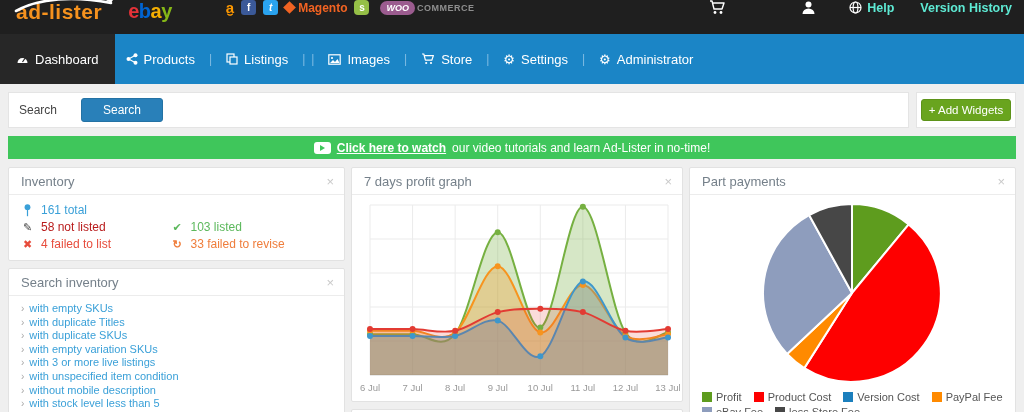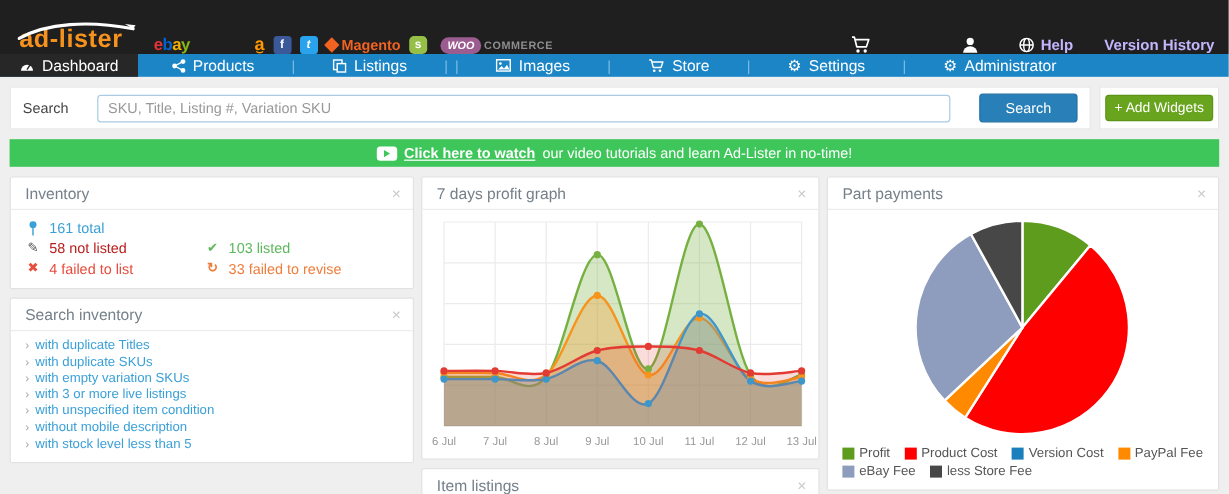--- a/index.html
+++ b/index.html
@@ -1,48 +1,48 @@
 <!DOCTYPE html>
 <html><head>
 <meta charset="utf-8">
 <style>
   * { margin:0; padding:0; box-sizing:border-box; }
   html,body { width:1024px; height:412px; overflow:hidden; background:#efefef;
     font-family:"Liberation Sans", sans-serif; }
 
   
-  .topbar { height:45px; background:#1f1f1f; display:flex; align-items:flex-end; }
+  .topbar { height:34px; background:#1f1f1f; display:flex; align-items:flex-start; }
   .logo-wrap { position:relative; margin-left:16px; }
   .logo-text { color:#f6921e; font-size:21px; font-weight:bold; letter-spacing:.5px; }
   .logo-swoosh { position:absolute; left:-2px; top:-4px; pointer-events:none; }
-  .ebay { margin-left:26px; font-size:14px; font-weight:bold; letter-spacing:-.5px; }
+  .ebay { margin-left:26px; font-size:20px; font-weight:bold; letter-spacing:-.5px; }
   .integrations { display:flex; align-items:center; margin-left:54px; gap:7px; }
   .amazon-a { color:#ff9900; font-weight:bold; font-size:15px; position:relative; line-height:12px; }
   .amazon-a:after { content:"⌣"; position:absolute; left:1px; top:6px; font-size:10px; color:#ff9900; }
   .sq-badge { width:15px; height:15px; border-radius:3px; color:#fff; font-size:10px; font-weight:bold;
     display:flex; align-items:center; justify-content:center; }
   .fb { background:#3b5998; }
   .tw { background:#2aa3ef; font-style:italic; }
   .shop { background:#95bf47; border-radius:4px; }
   .mag-group { display:flex; align-items:center; gap:4px; }
   .mag-diamond { width:9px; height:9px; background:#f26322; transform:rotate(45deg); }
   .mag-text { color:#f26322; font-size:12px; font-weight:bold; }
   .woo-group { display:flex; align-items:center; margin-left:4px; }
   .woo-badge { background:#9b5c8f; color:#fff; font-size:9px; font-weight:bold; font-style:italic;
     border-radius:8px; padding:2px 6px; }
   .woo-commerce { color:#8e8e8e; font-size:9px; font-weight:bold; letter-spacing:.5px; margin-left:2px; }
-  .topbar-right { margin-left:auto; display:flex; align-items:center; padding-right:12px; color:#c4b5fd; }
+  .topbar-right { margin-left:auto; display:flex; align-items:center; padding-right:12px; color:#5eead4; }
   .tb-cart { margin-right:76px; display:flex; }
   .tb-user { margin-right:34px; display:flex; }
   .tb-help { display:flex; align-items:center; gap:5px; font-size:12.5px; font-weight:bold; margin-right:26px; cursor:pointer; }
   .tb-version { font-size:12.5px; font-weight:bold; cursor:pointer; }
 
   
-  .nav { height:19px; background:#1b85c6; display:flex; align-items:stretch; color:#fff; font-size:13px; }
-  .nav-item { display:flex; align-items:center; gap:6px; padding:0 28px; cursor:pointer; white-space:nowrap; }
+  .nav { height:50px; background:#1b85c6; display:flex; align-items:stretch; color:#fff; font-size:13px; }
+  .nav-item { display:flex; align-items:center; gap:6px; padding:0 11px; cursor:pointer; white-space:nowrap; }
   .nav-item.active { background:#272727; padding:0 16px; }
   .nav-sep { display:flex; align-items:center; color:#7fbce2; font-size:12px; padding:0 3px; }
   .nav-icon { display:flex; align-items:center; font-size:12px; line-height:1; }
   .nav-icon svg { display:block; }
 
   
   .search-row { display:flex; gap:7px; margin:8px 8px 0 8px; }
   .search-panel { flex:1; background:#fff; border:1px solid #e4e4e4; display:flex; align-items:center;
     padding:5px 10px; gap:24px; }
   .search-label { font-size:12px; color:#444; }
@@ -213,21 +213,20 @@
       <span class="nav-icon">
         <span style="font-size:13px;">⚙</span>
       </span>
       <span>Administrator</span>
     </div>
   </div>
 
 <div class="search-row">
   <div class="search-panel">
     <span class="search-label">Search</span>
-    <input class="search-input" value="" placeholder="SKU, Title, Listing #, Variation SKU" style="">
     <button class="search-btn">Search</button>
   </div>
   <div class="addw-panel">
     <button class="addw-btn">+ Add Widgets</button>
   </div>
 </div>
 
 <div class="banner">
   <span class="yt-icon"></span>
   <b><u>Click here to watch</u></b>
@@ -279,20 +278,21 @@
           </div>
         </div>
     </div>
 
     <div class="panel">
       <div class="panel-hd">
         <span>Search inventory</span>
         <span class="panel-x">×</span>
       </div>
       <div class="si-list" id="si-list">
+          <div class="si-row"><span class="si-chev">›</span><span class="si-link">with empty SKUs</span></div>
           <div class="si-row"><span class="si-chev">›</span><span class="si-link">with duplicate Titles</span></div>
           <div class="si-row"><span class="si-chev">›</span><span class="si-link">with duplicate SKUs</span></div>
           <div class="si-row"><span class="si-chev">›</span><span class="si-link">with empty variation SKUs</span></div>
           <div class="si-row"><span class="si-chev">›</span><span class="si-link">with 3 or more live listings</span></div>
           <div class="si-row"><span class="si-chev">›</span><span class="si-link">with unspecified item condition</span></div>
           <div class="si-row"><span class="si-chev">›</span><span class="si-link">without mobile description</span></div>
           <div class="si-row"><span class="si-chev">›</span><span class="si-link">with stock level less than 5</span></div>
         </div>
     </div>
   </div>

